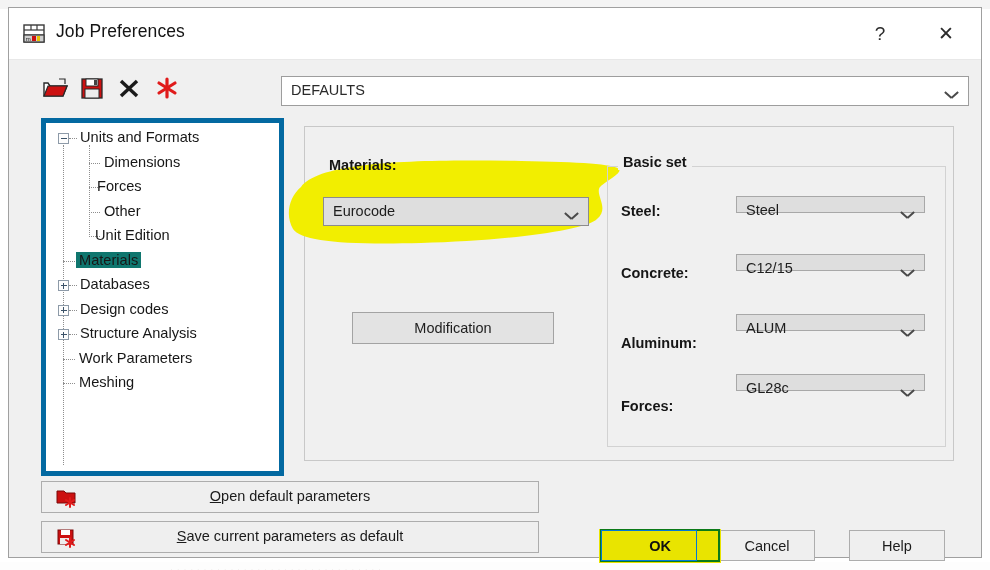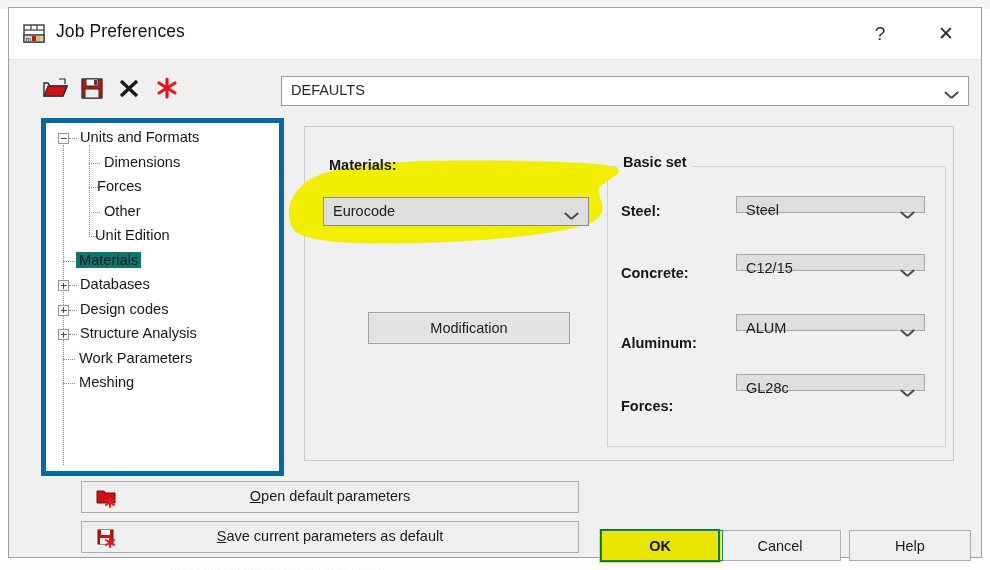--- a/index.html
+++ b/index.html
@@ -215,21 +215,21 @@
   .materials-combo .val {
     position: absolute;
     left: 9px; top: 5px;
     font-size: 14.5px;
     color: #1d1d1d;
   }
   .materials-combo .chev { position: absolute; right: 10px; top: 9px; }
 
   .modification-btn {
     position: absolute;
-    left: 359px; top: 304px;
+    left: 343px; top: 304px;
     width: 202px; height: 32px;
     background: #e3e3e3;
     border: 1px solid #a3a3a3;
     box-sizing: border-box;
     display: flex;
     align-items: center;
     justify-content: center;
     font-size: 14.5px;
     color: #1d1d1d;
   }
@@ -275,41 +275,40 @@
   .bs-combo .chev { position: absolute; right: 10px; top: 9px; }
 
   
   .wide-btn {
     position: absolute;
     left: 32px;
     width: 498px; height: 32px;
     background: #efefef;
     border: 1px solid #adadad;
     box-sizing: border-box;
-    margin-left: 40px;
   }
   .wide-btn .lbl {
     position: absolute;
     left: 0; right: 0; top: 6px;
     text-align: center;
     font-size: 14.5px;
     color: #1b1b1b;
   }
   .wide-btn .ico {
     position: absolute;
     left: 14px; top: 5px;
     width: 22px; height: 22px;
   }
   .accel { text-decoration: underline; }
 
   
   .act-btn {
     position: absolute;
     top: 522px;
-    width: 122px; height: 31px;
+    width: 96px; height: 31px;
     background: #efefef;
     border: 1px solid #adadad;
     box-sizing: border-box;
     display: flex;
     align-items: center;
     justify-content: center;
     font-size: 14.5px;
     color: #1b1b1b;
   }
   .btn-ok {

